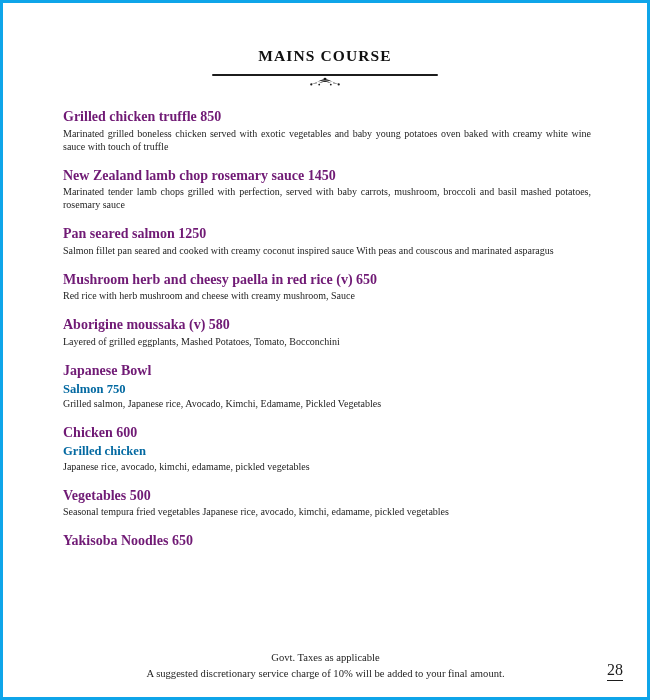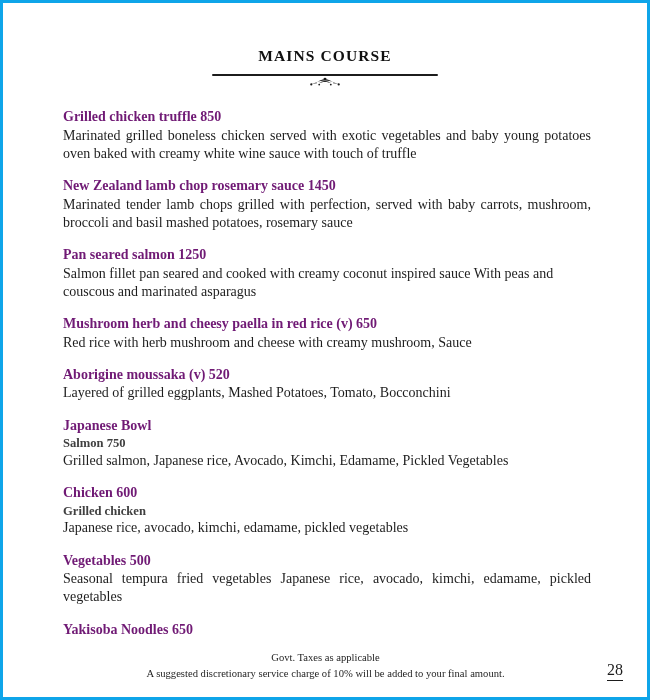--- a/index.html
+++ b/index.html
@@ -63,25 +63,25 @@
   }
   .item-name {
     font-size: 14px;
     font-weight: bold;
     color: #701a75;
     line-height: 1.33;
   }
   .item-subname {
     font-size: 12.6px;
     font-weight: bold;
-    color: #404040;
+    color: #0369a1;
     line-height: 1.33;
   }
   .item-desc {
-    font-size: 14px;
+    font-size: 10px;
     font-weight: normal;
     color: #1d1d1d;
     line-height: 1.3;
     text-align: justify;
     text-justify: inter-word;
   }
   .item-desc.nojust {
     text-align: left;
   }
 
@@ -152,21 +152,21 @@
       <div class="item-name">Pan seared salmon  1250</div>
       <div class="item-desc nojust">Salmon fillet pan seared and cooked with creamy coconut inspired sauce With peas and couscous and marinated asparagus</div>
     </div>
 
     <div class="item">
       <div class="item-name">Mushroom herb and cheesy paella in red rice (v)  650</div>
       <div class="item-desc nojust">Red rice with herb mushroom and cheese with creamy mushroom, Sauce</div>
     </div>
 
     <div class="item">
-      <div class="item-name">Aborigine moussaka (v)  520</div>
+      <div class="item-name">Aborigine moussaka (v)  580</div>
       <div class="item-desc nojust">Layered of grilled eggplants, Mashed Potatoes, Tomato, Bocconchini</div>
     </div>
 
     <div class="item">
       <div class="item-name">Japanese Bowl</div>
       <div class="item-subname">Salmon  750</div>
       <div class="item-desc nojust">Grilled salmon, Japanese rice, Avocado, Kimchi, Edamame, Pickled Vegetables</div>
     </div>
 
     <div class="item">

